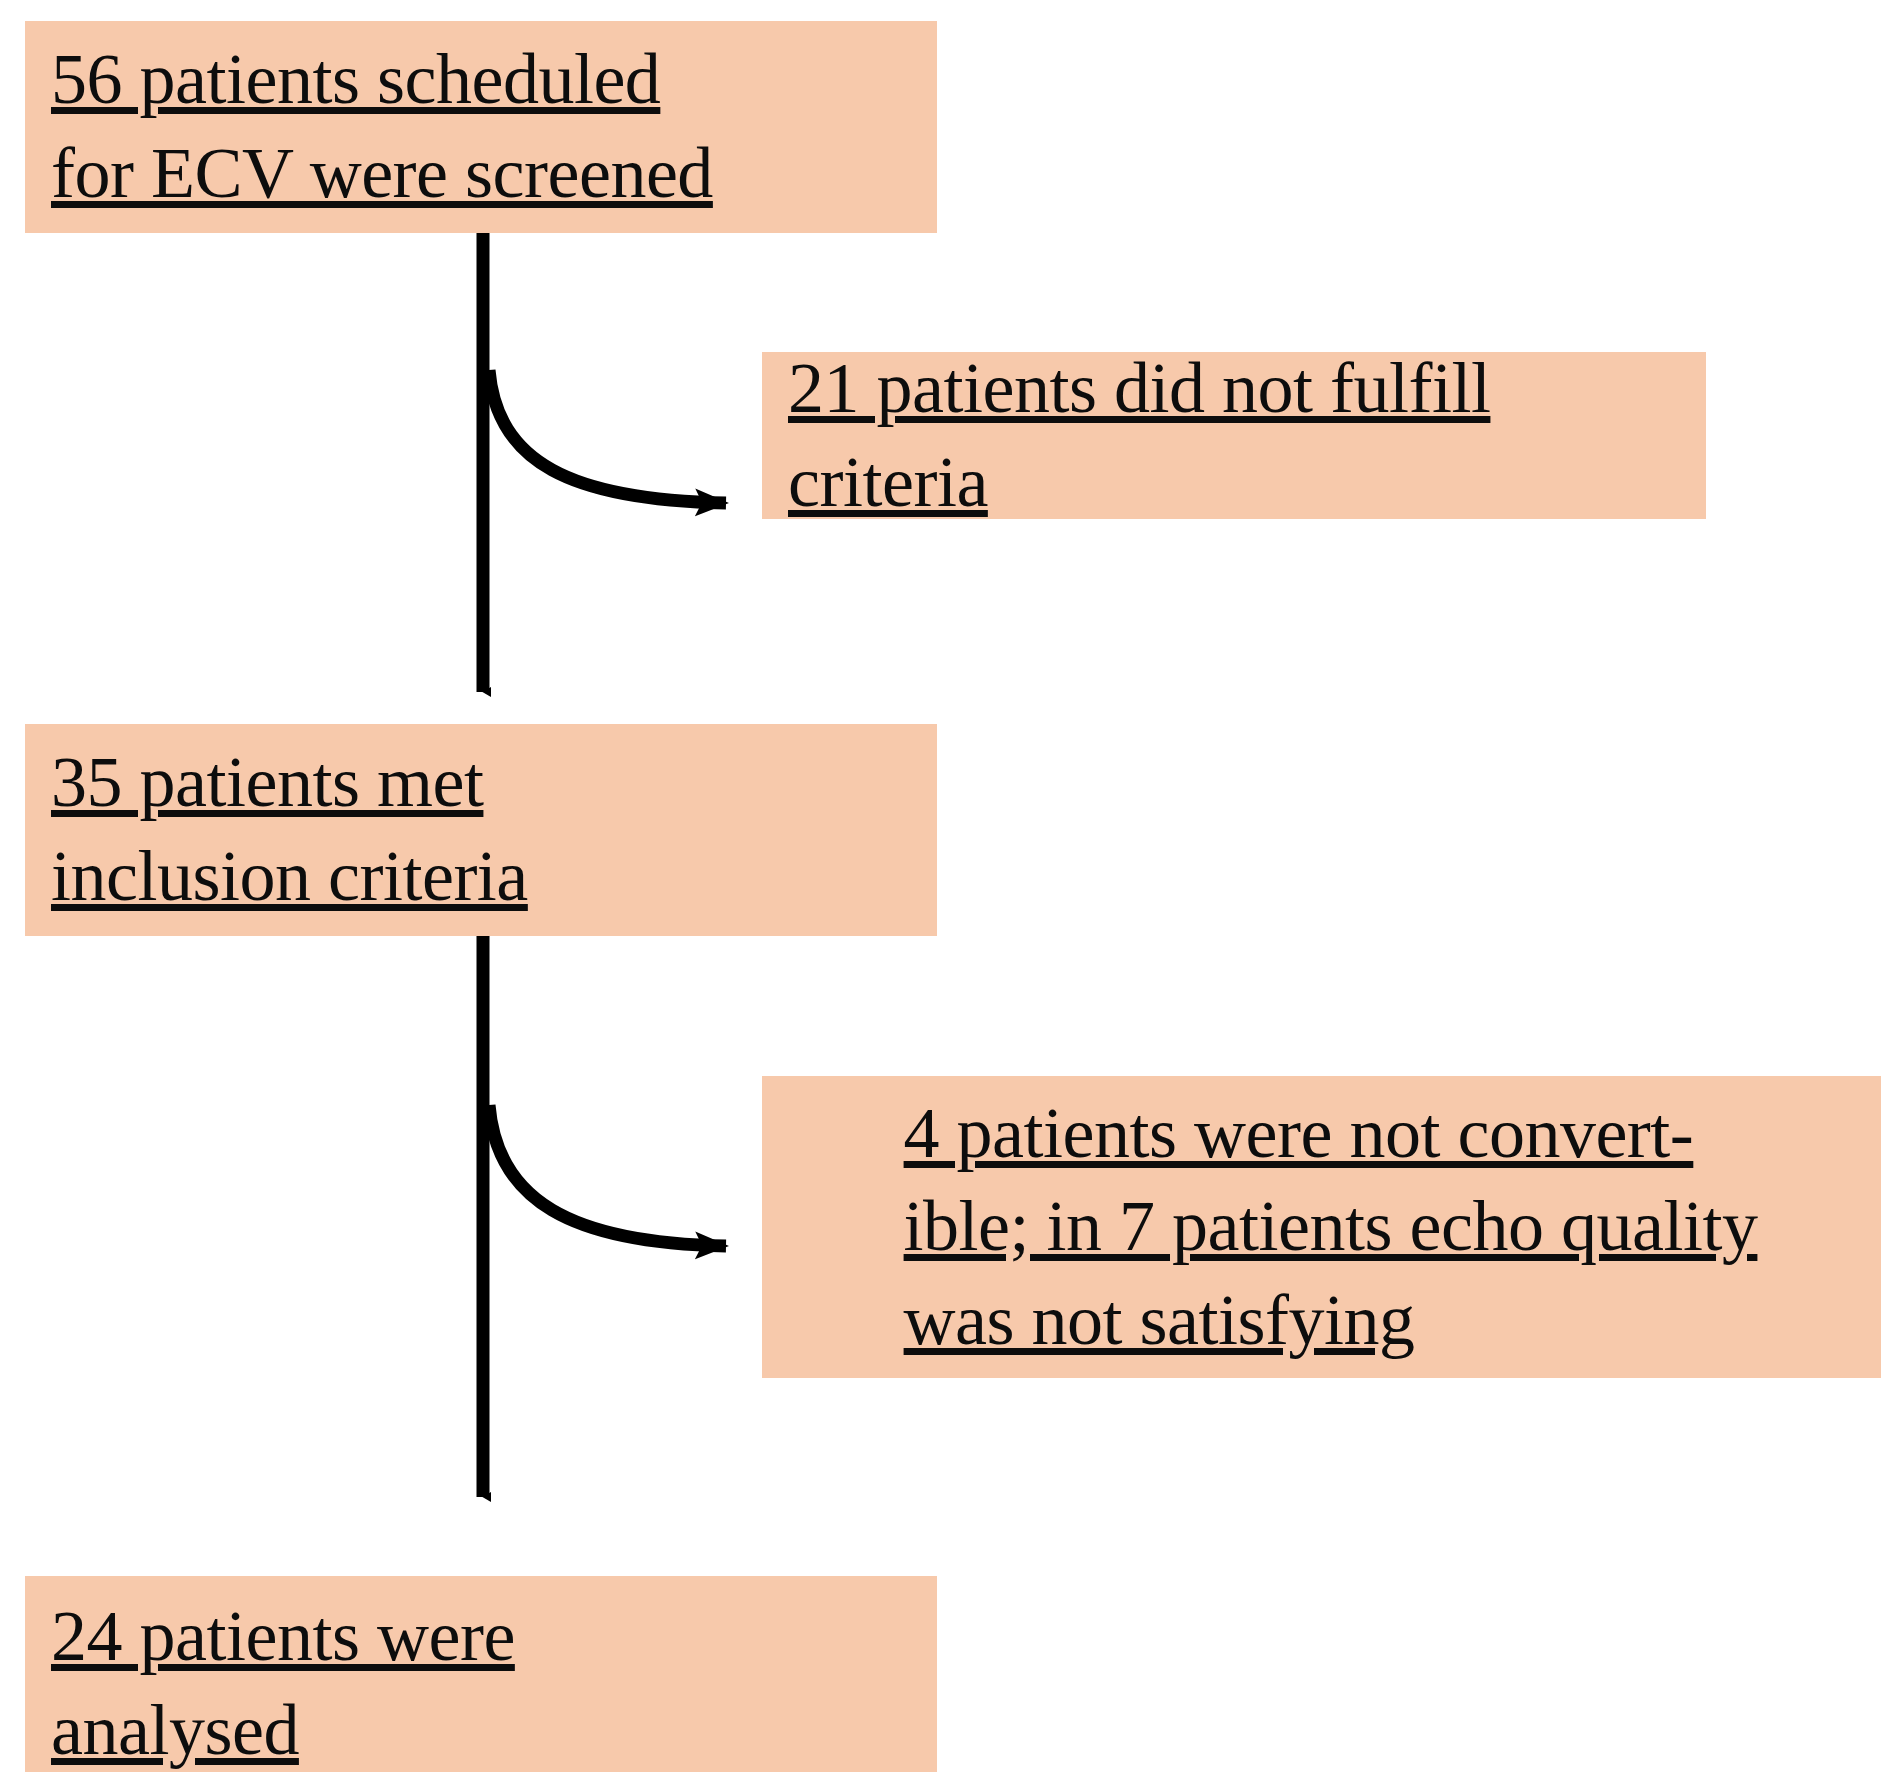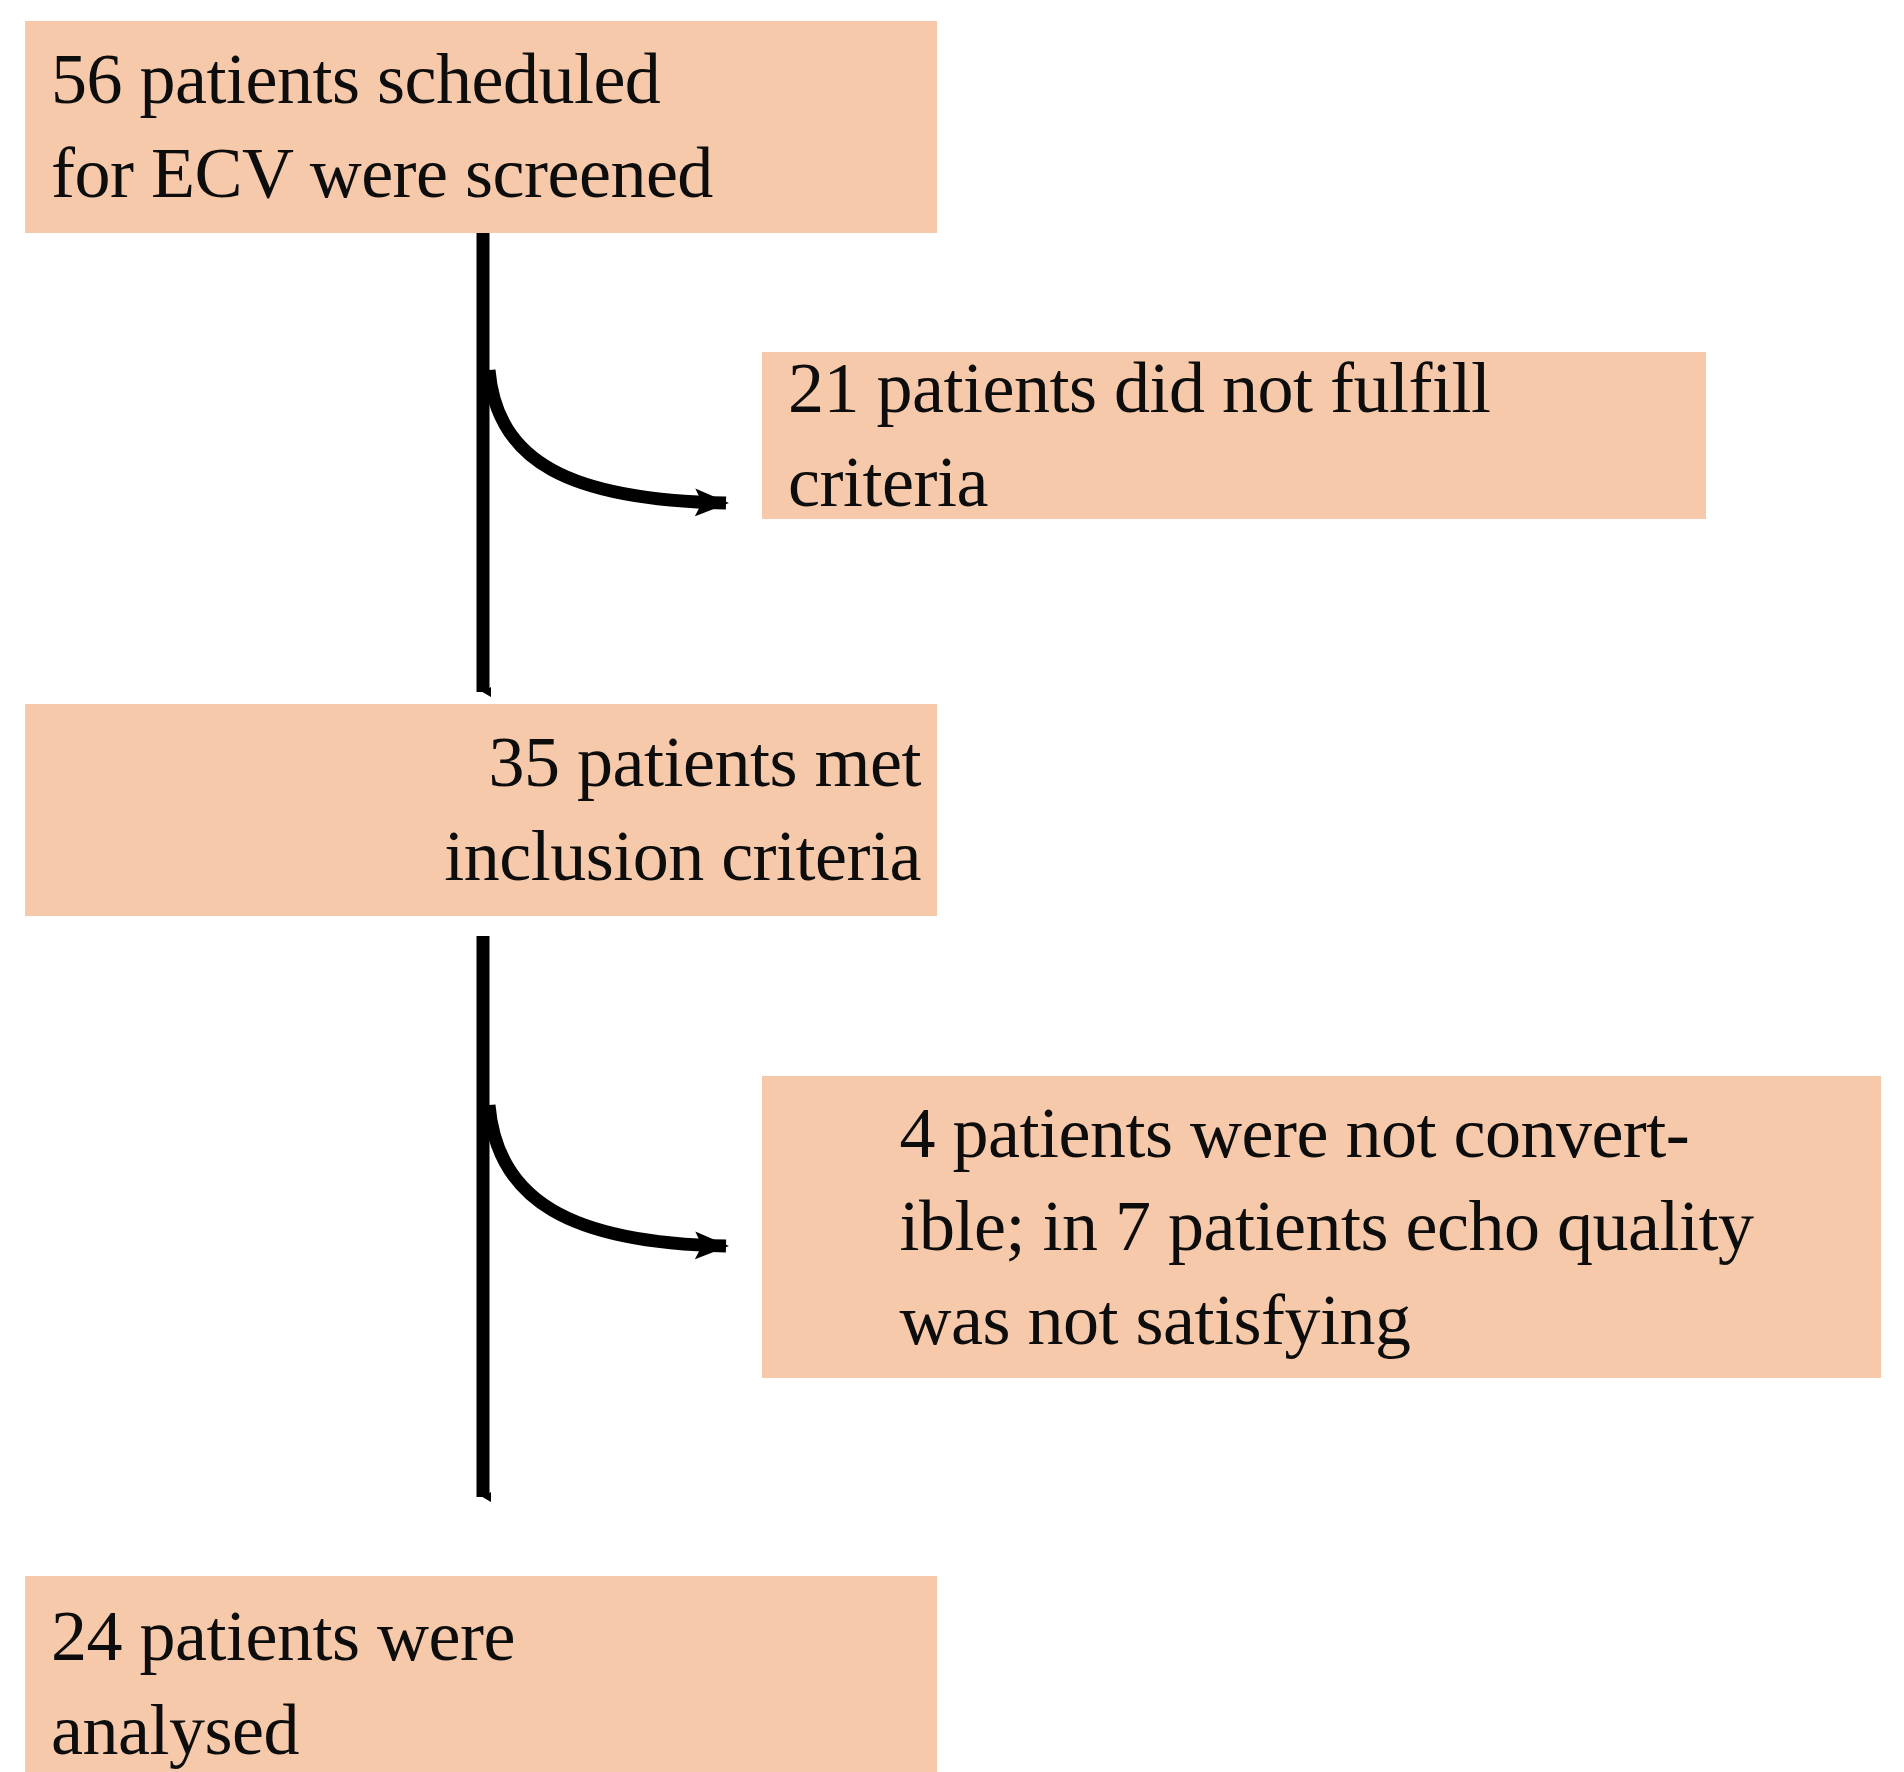--- a/index.html
+++ b/index.html
@@ -33,27 +33,28 @@
     justify-content: center;
   }
 
   .node-text {
     display: block;
     font-size: 72px;
     line-height: 1.30;
     letter-spacing: -0.5px;
     white-space: pre-line;
     padding-left: 26px;
-    padding-right: 16px;
+    padding-right: 8px;
+    text-decoration: underline;
   }
 
   
   #box-screened   { left: 25px;  top: 21px;   width: 912px;  height: 212px; }
   #box-excluded-1 { left: 762px; top: 352px;  width: 944px;  height: 167px; }
-  #box-included   { left: 25px;  top: 704px;  width: 912px;  height: 212px; text-align: right; }
+  #box-included   { left: 25px;  top: 724px;  width: 912px;  height: 212px; }
   #box-excluded-2 { left: 762px; top: 1076px; width: 1119px; height: 302px; align-items: center; }
   #box-analysed   { left: 25px;  top: 1576px; width: 912px;  height: 215px; }
 
   #connector-layer {
     position: absolute;
     left: 0;
     top: 0;
     width: 1904px;
     height: 1772px;
     pointer-events: none;

